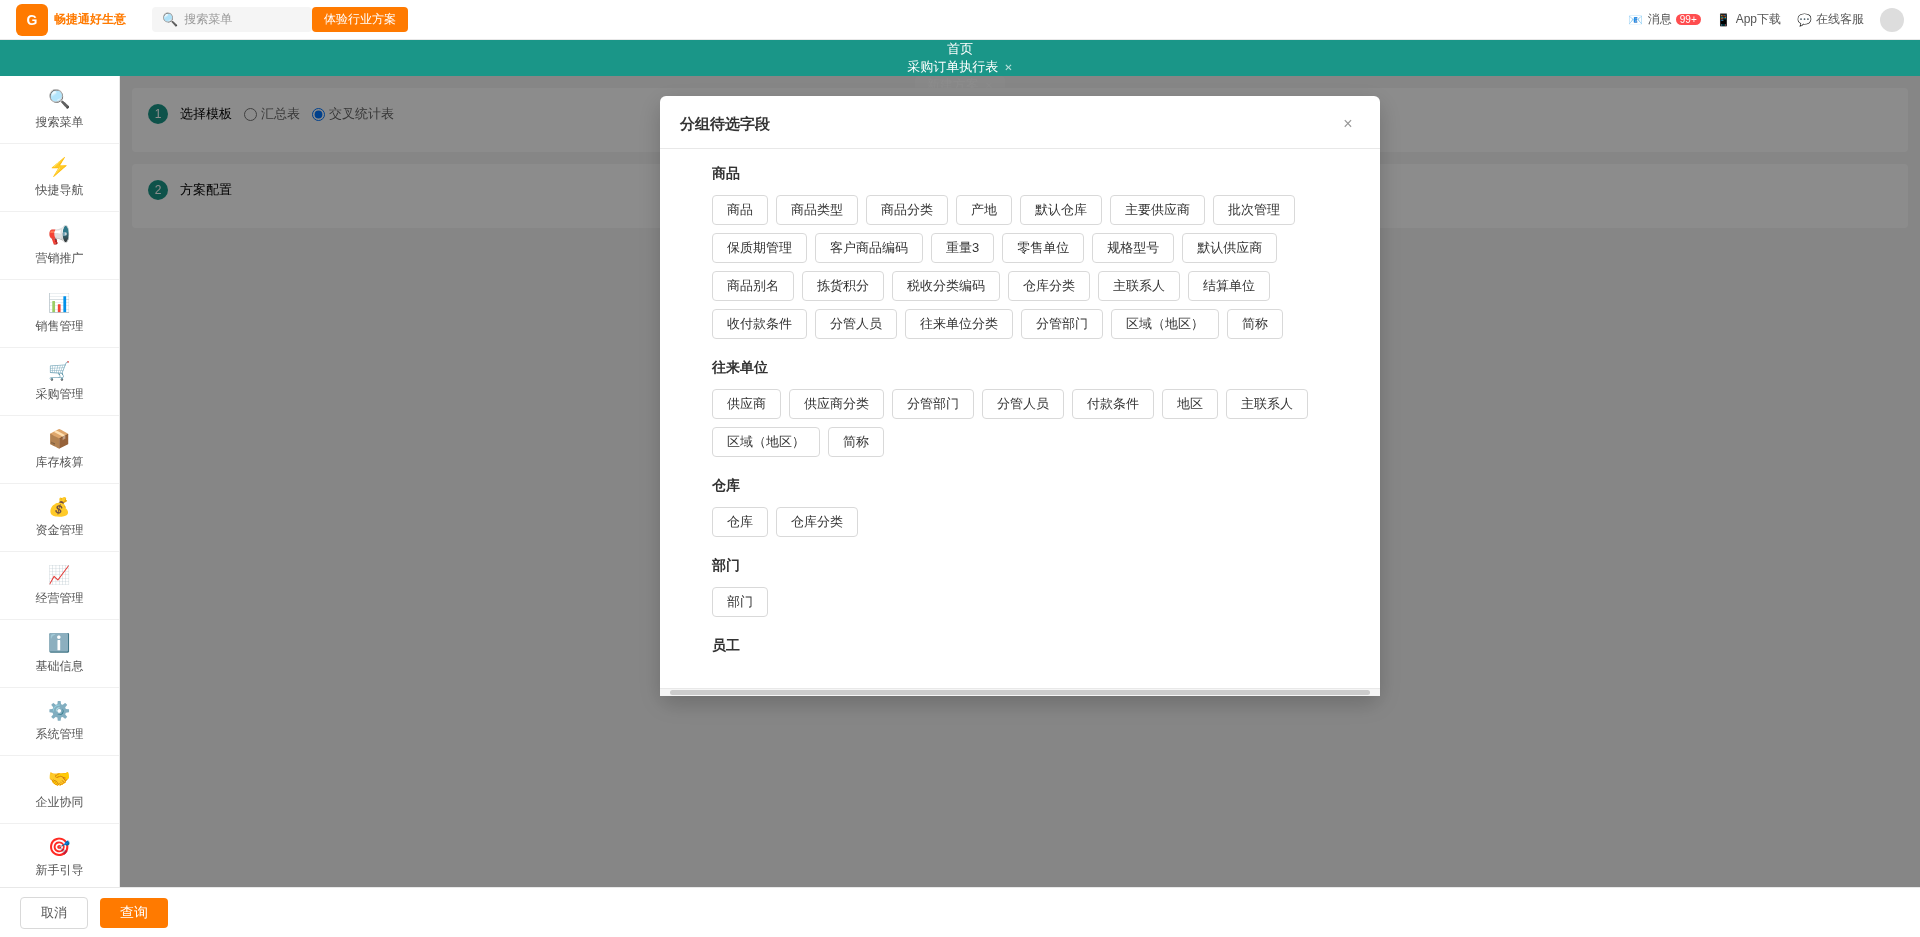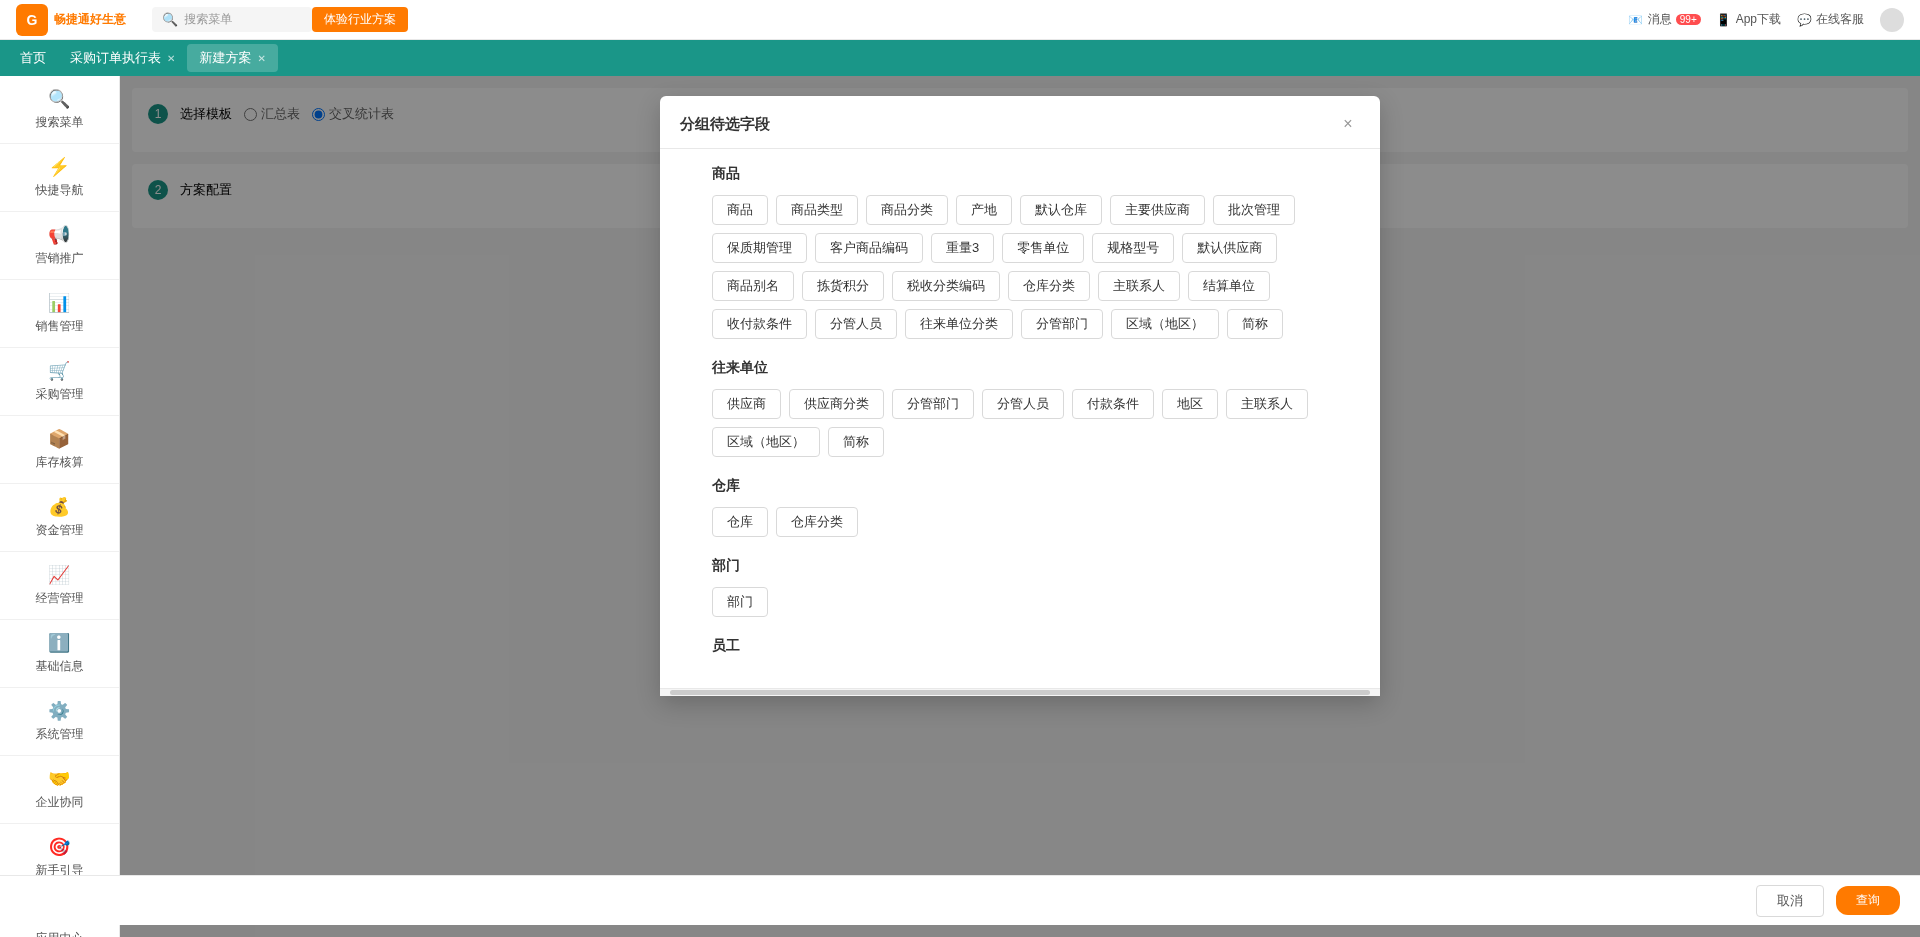--- a/index.html
+++ b/index.html
@@ -50,20 +50,21 @@
     
     .tab-bar {
       height: 36px;
       background: #1a9688;
       display: flex;
       align-items: center;
       padding: 0 8px;
       position: fixed;
       top: 40px; left: 0; right: 0;
       z-index: 99;
+      flex-direction: column;
     }
     .tab-item {
       height: 28px;
       padding: 0 12px;
       display: flex; align-items: center;
       background: transparent; color: #fff; font-size: 13px;
       border-radius: 4px; cursor: pointer; gap: 6px;
     }
     .tab-item.active { background: rgba(255,255,255,0.2); }
     .tab-close { font-size: 10px; opacity: 0.7; }
@@ -158,21 +159,21 @@
       position: relative;
       flex-shrink: 0;
     }
 
     .cancel-btn {
       border: 1px solid #d9d9d9; background: #fff; color: #555;
       padding: 6px 20px; border-radius: 4px; cursor: pointer; font-size: 13px;
     }
     .confirm-btn {
       background: #ff7a00; color: #fff; border: none;
-      padding: 6px 20px; border-radius: 12px; cursor: pointer; font-size: 12px;
+      padding: 6px 20px; border-radius: 4px; cursor: pointer; font-size: 14px;
     }
 
     
     .bg-page { padding: 12px; }
     .page-breadcrumb { font-size: 13px; color: #666; margin-bottom: 12px; }
     .section-card { background: #fff; border-radius: 4px; padding: 16px; margin-bottom: 12px; }
     .step-row { display: flex; align-items: center; gap: 12px; margin-bottom: 12px; }
     .step-num { background: #1a9688; color: #fff; border-radius: 50%; width: 20px; height: 20px; display: flex; align-items: center; justify-content: center; font-size: 12px; flex-shrink: 0; }
   </style>
 </head>
@@ -377,16 +378,16 @@
       </div>
 
     </div>
 
     <div class="modal-hscroll">
       <div style="position:absolute;left:10px;right:10px;top:1px;height:5px;background:#ccc;border-radius:3px;"></div>
     </div>
   </div>
 </div>
 
-<div style="position:fixed;bottom:12px;left:0;right:0;height:50px;background:#fff;border-top:1px solid #e8e8e8;display:flex;align-items:center;justify-content:flex-end;padding:0 20px;gap:12px;z-index:300;">
+<div style="position:fixed;bottom:0;left:0;right:0;height:50px;background:#fff;border-top:1px solid #e8e8e8;display:flex;align-items:center;justify-content:flex-start;padding:0 20px;gap:12px;z-index:300;">
   <button class="cancel-btn">取消</button>
   <button class="confirm-btn">查询</button>
 </div>
 
 </body></html>

